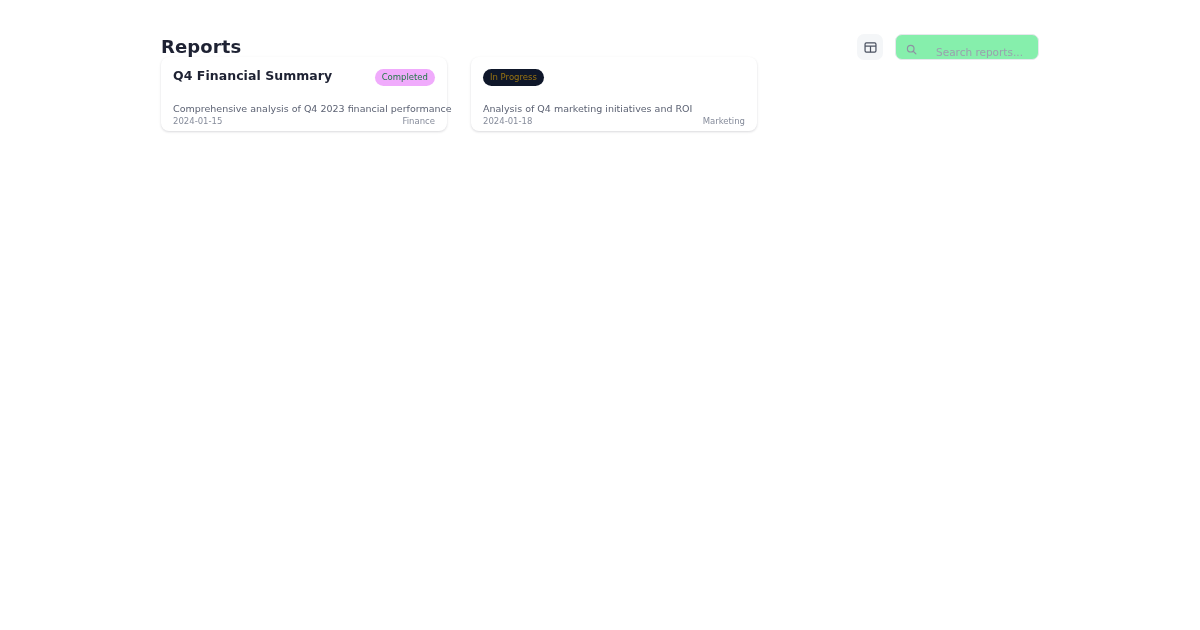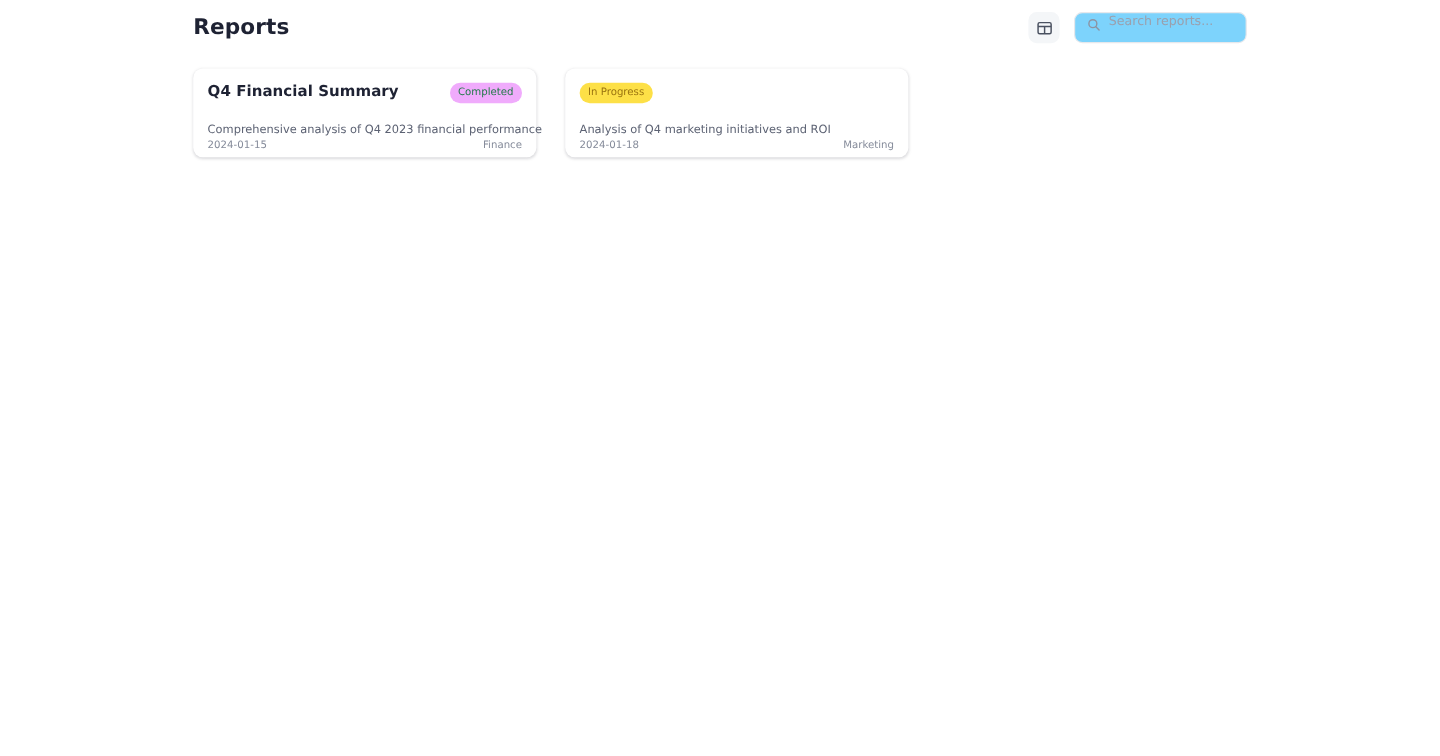--- a/index.html
+++ b/index.html
@@ -17,21 +17,21 @@
     width: 1200px;
     height: 630px;
     background: #ffffff;
     overflow: hidden;
   }
 
   
   .header {
     position: absolute;
     left: 161px;
-    top: 8px;
+    top: 32px;
     width: 878px;
     height: 30px;
     display: flex;
     align-items: center;
     justify-content: space-between;
   }
 
   .page-title {
     font-size: 18px;
     font-weight: 700;
@@ -60,24 +60,24 @@
     cursor: pointer;
   }
 
   .view-toggle svg { display: block; }
 
   .search-box {
     width: 144px;
     height: 26px;
     border: 1px solid #e6e8ec;
     border-radius: 7px;
-    background: #7dd3fc;
-    display: flex;
-    align-items: flex-start;
-    gap: 7px;
+    background: #86efac;
+    display: flex;
+    align-items: flex-end;
+    gap: 19px;
     padding: 0 10px;
     box-sizing: border-box;
   }
 
   .search-icon { display: block; flex: 0 0 auto; }
 
   .search-input {
     border: none;
     outline: none;
     background: transparent;
@@ -134,21 +134,21 @@
   .badge {
     font-size: 8.5px;
     line-height: 12px;
     padding: 2px 7px 3px 7px;
     border-radius: 9px;
     white-space: nowrap;
     font-weight: 400;
     margin-top: 1px;
   }
   .badge.completed { background: #f0abfc; color: #227a48; }
-  .badge.inprogress { background: #fde047; color: #9a7410; }
+  .badge.inprogress { background: #0f172a; color: #9a7410; }
 
   .card-desc {
     margin-top: 16px;
     font-size: 9.5px;
     line-height: 13px;
     color: #5c6273;
     white-space: nowrap;
   }
 
   .card-footer {

